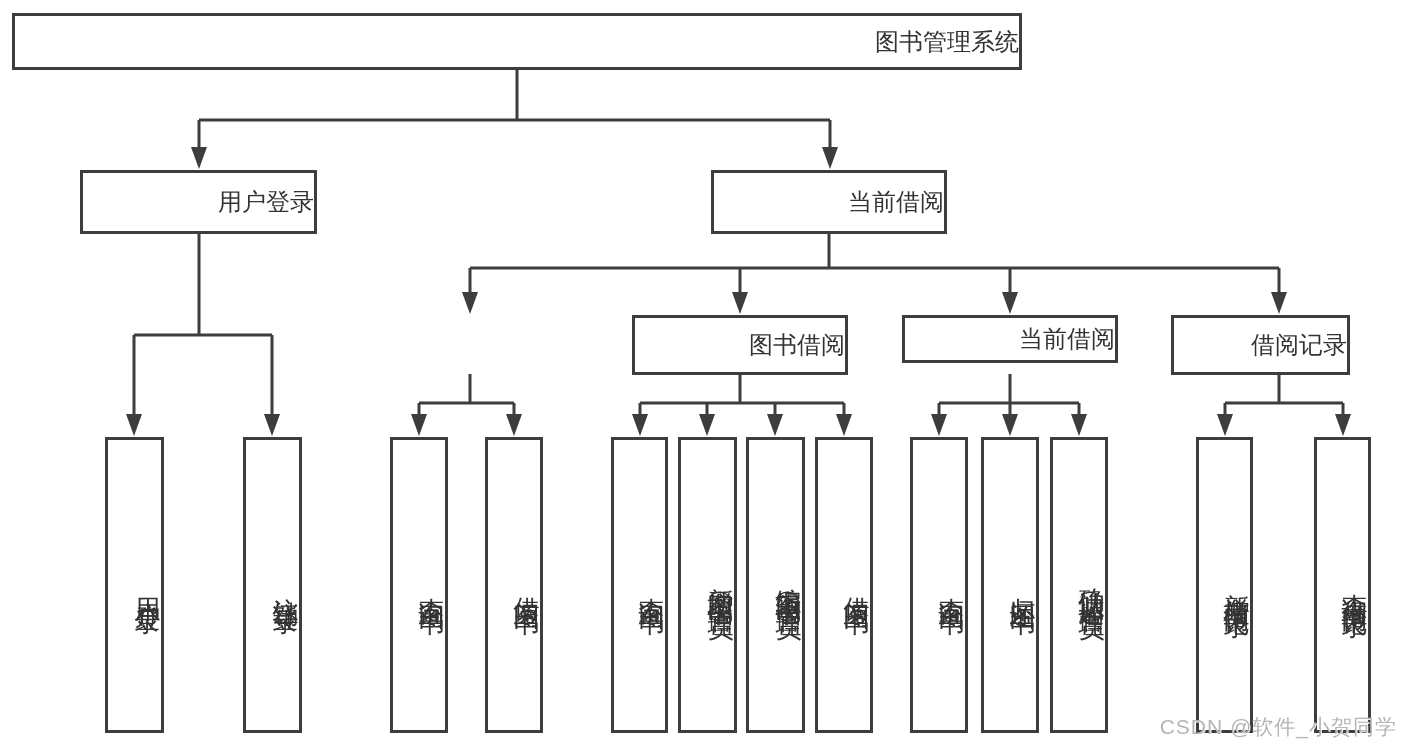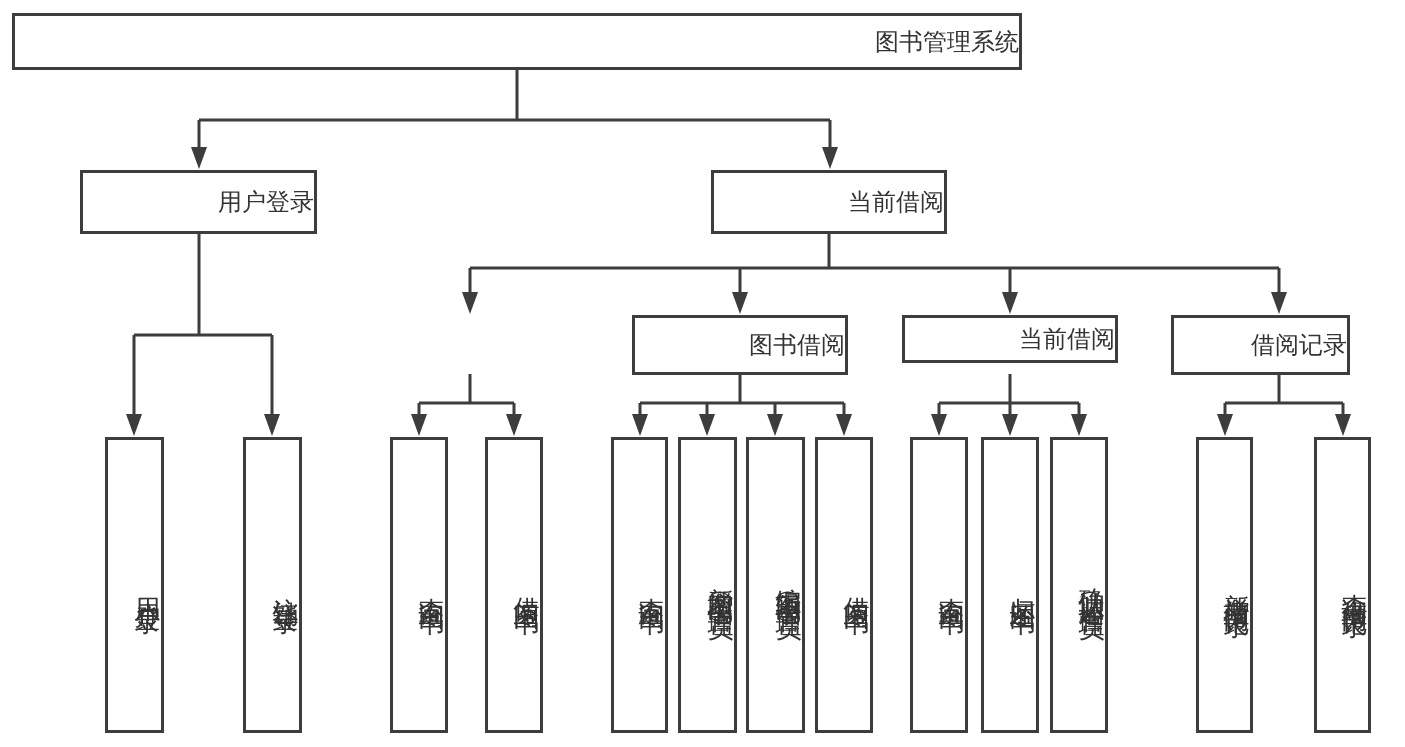--- a/index.html
+++ b/index.html
@@ -151,14 +151,15 @@
     <span class="vtext">确认归还（管理员）</span>
   </div>
 
   <div class="node leaf" style="left:1196px;top:437px;width:57px;height:296px;">
     <span class="vtext">新增借阅记录</span>
   </div>
   <div class="node leaf" style="left:1314px;top:437px;width:57px;height:296px;">
     <span class="vtext">查询借阅记录</span>
   </div>
 
+  <div class="watermark">CSDN @软件_小贺同学</div>
 
 </div>
 
 </body></html>

